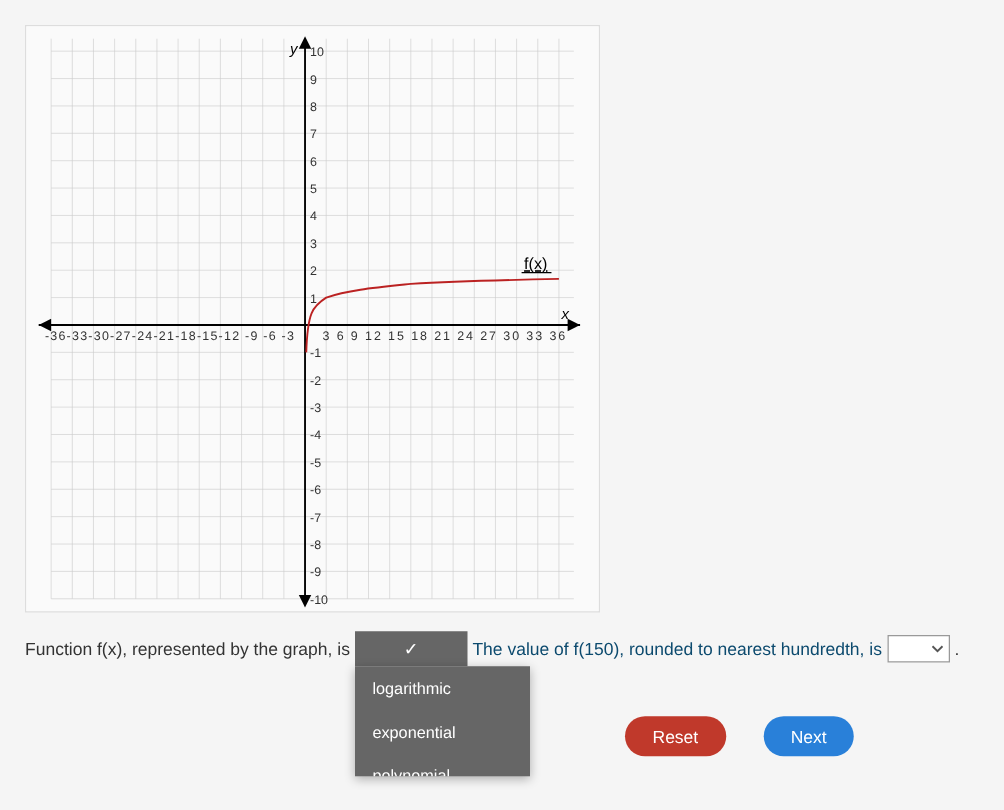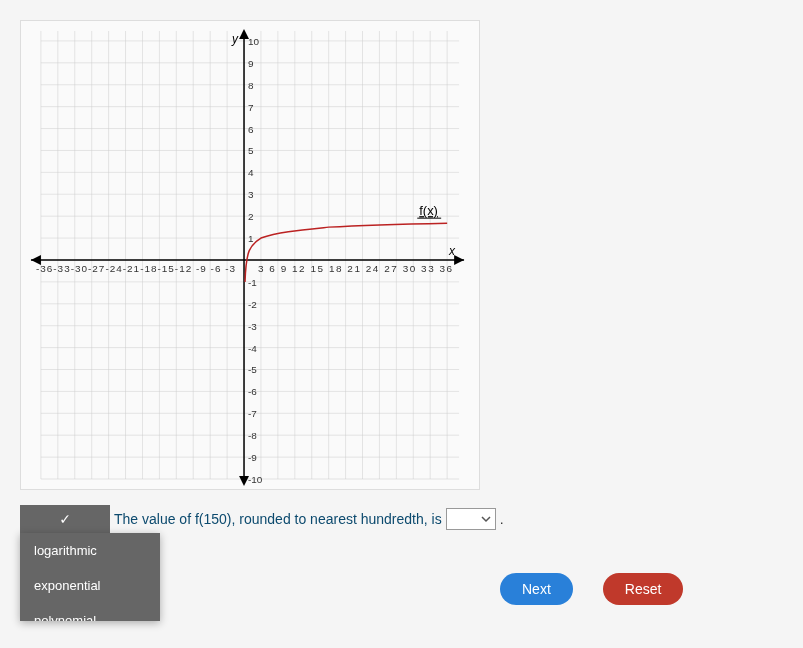--- a/index.html
+++ b/index.html
@@ -209,20 +209,21 @@
       <text class="axis-label" x="212" y="22">y</text>
       <text class="axis-label" x="430" y="235">x</text>
       <text class="fx-label" x="400" y="195">f(x)</text>
       <line x1="398" y1="198" x2="422" y2="198" stroke="#000" stroke-width="1"></line>
 
       <path class="curve" d="M 225 262 C 226 230, 230 225, 241 218 C 258 212, 280 210, 309 207 C 343 205, 377 204, 428 203"></path>
     </svg>
   </div>
 
   <div class="question-row">
+    <span>Function f(x), represented by the graph, is</span>
 
     <span class="dropdown-wrapper">
       <span class="dropdown-trigger">
         <span>✓</span>
       </span>
       <div class="dropdown-menu">
         <div class="dropdown-item">logarithmic</div>
         <div class="dropdown-item">exponential</div>
         <div class="dropdown-item cut">polynomial</div>
       </div>
@@ -232,16 +233,16 @@
 
     <span class="second-dropdown">
       <svg viewBox="0 0 10 10">
           <path d="M1 3 L5 7 L9 3" stroke="#555" fill="none" stroke-width="1.5"></path>
         </svg>
     </span>
     <span>.</span>
   </div>
 
   <div class="button-row">
+    <button class="btn btn-reset">Reset</button>
     <button class="btn btn-next">Next</button>
-    <button class="btn btn-reset">Reset</button>
   </div>
 </div>
 
 </body></html>

